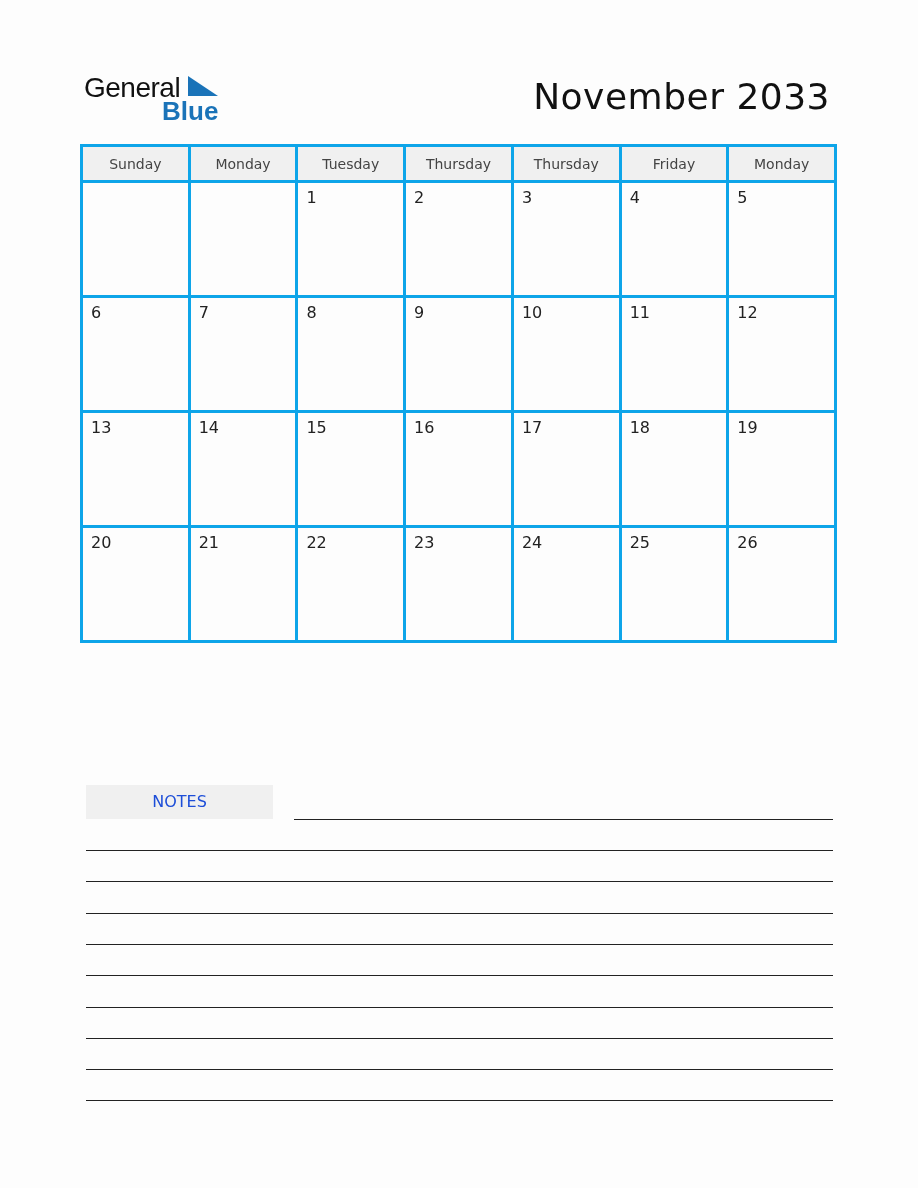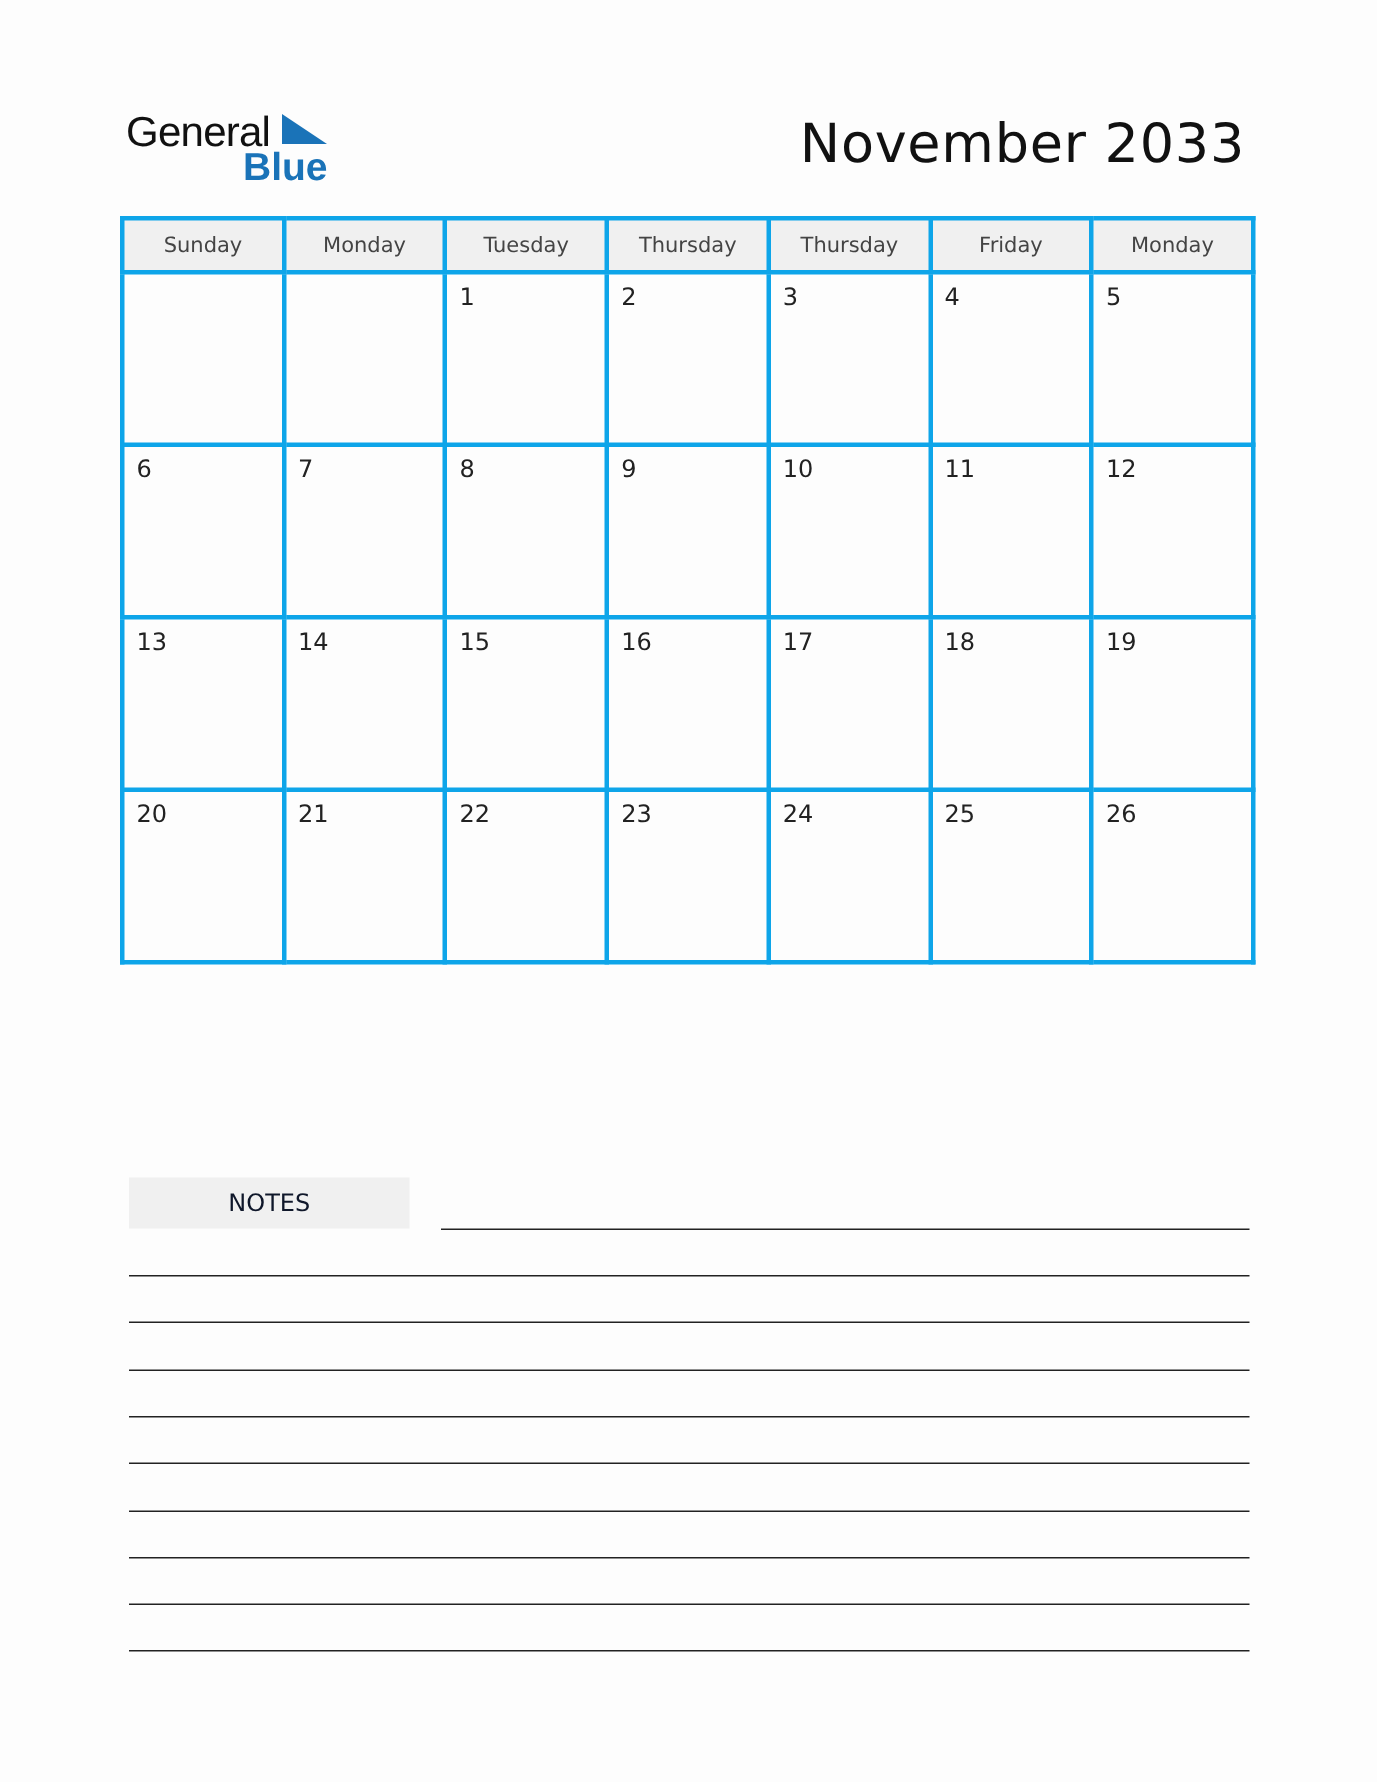--- a/index.html
+++ b/index.html
@@ -13,21 +13,21 @@
   .logo .tri { position: absolute; left: 104px; top: 6px; width: 0; height: 0;
                border-bottom: 20px solid #1a73b8; border-right: 30px solid transparent; }
   .title { position: absolute; right: 88px; top: 76px; font-size: 36px; color: #111;
            font-family: "DejaVu Sans", sans-serif; font-weight: normal; letter-spacing: 0.5px; }
   .cal { position: absolute; left: 80px; top: 144px; width: 757px; border-collapse: collapse; }
   .cal th, .cal td { border: 3px solid #0ea5e9; padding: 0; box-sizing: border-box; }
   .cal th { height: 36px; background: #f0f0f0; font-weight: normal; font-size: 14px; color: #444; width: 108px; }
   .cal td { height: 115px; vertical-align: top; }
   .cal td span { display: block; padding: 5px 0 0 8px; font-size: 16px; color: #222; }
   .notes-label { position: absolute; left: 86px; top: 785px; width: 187px; height: 34px; background: #f0f0f0;
-                 text-align: center; line-height: 34px; font-size: 16px; color: #0f172a; }
+                 text-align: center; line-height: 34px; font-size: 16px; color: #1d4ed8; }
   .line { position: absolute; height: 1px; background: #222; }
 </style>
 </head>
 <body>
 
 <div class="logo">
   <span class="general">General</span>
   <span class="tri"></span>
   <span class="blue">Blue</span>
 </div>

